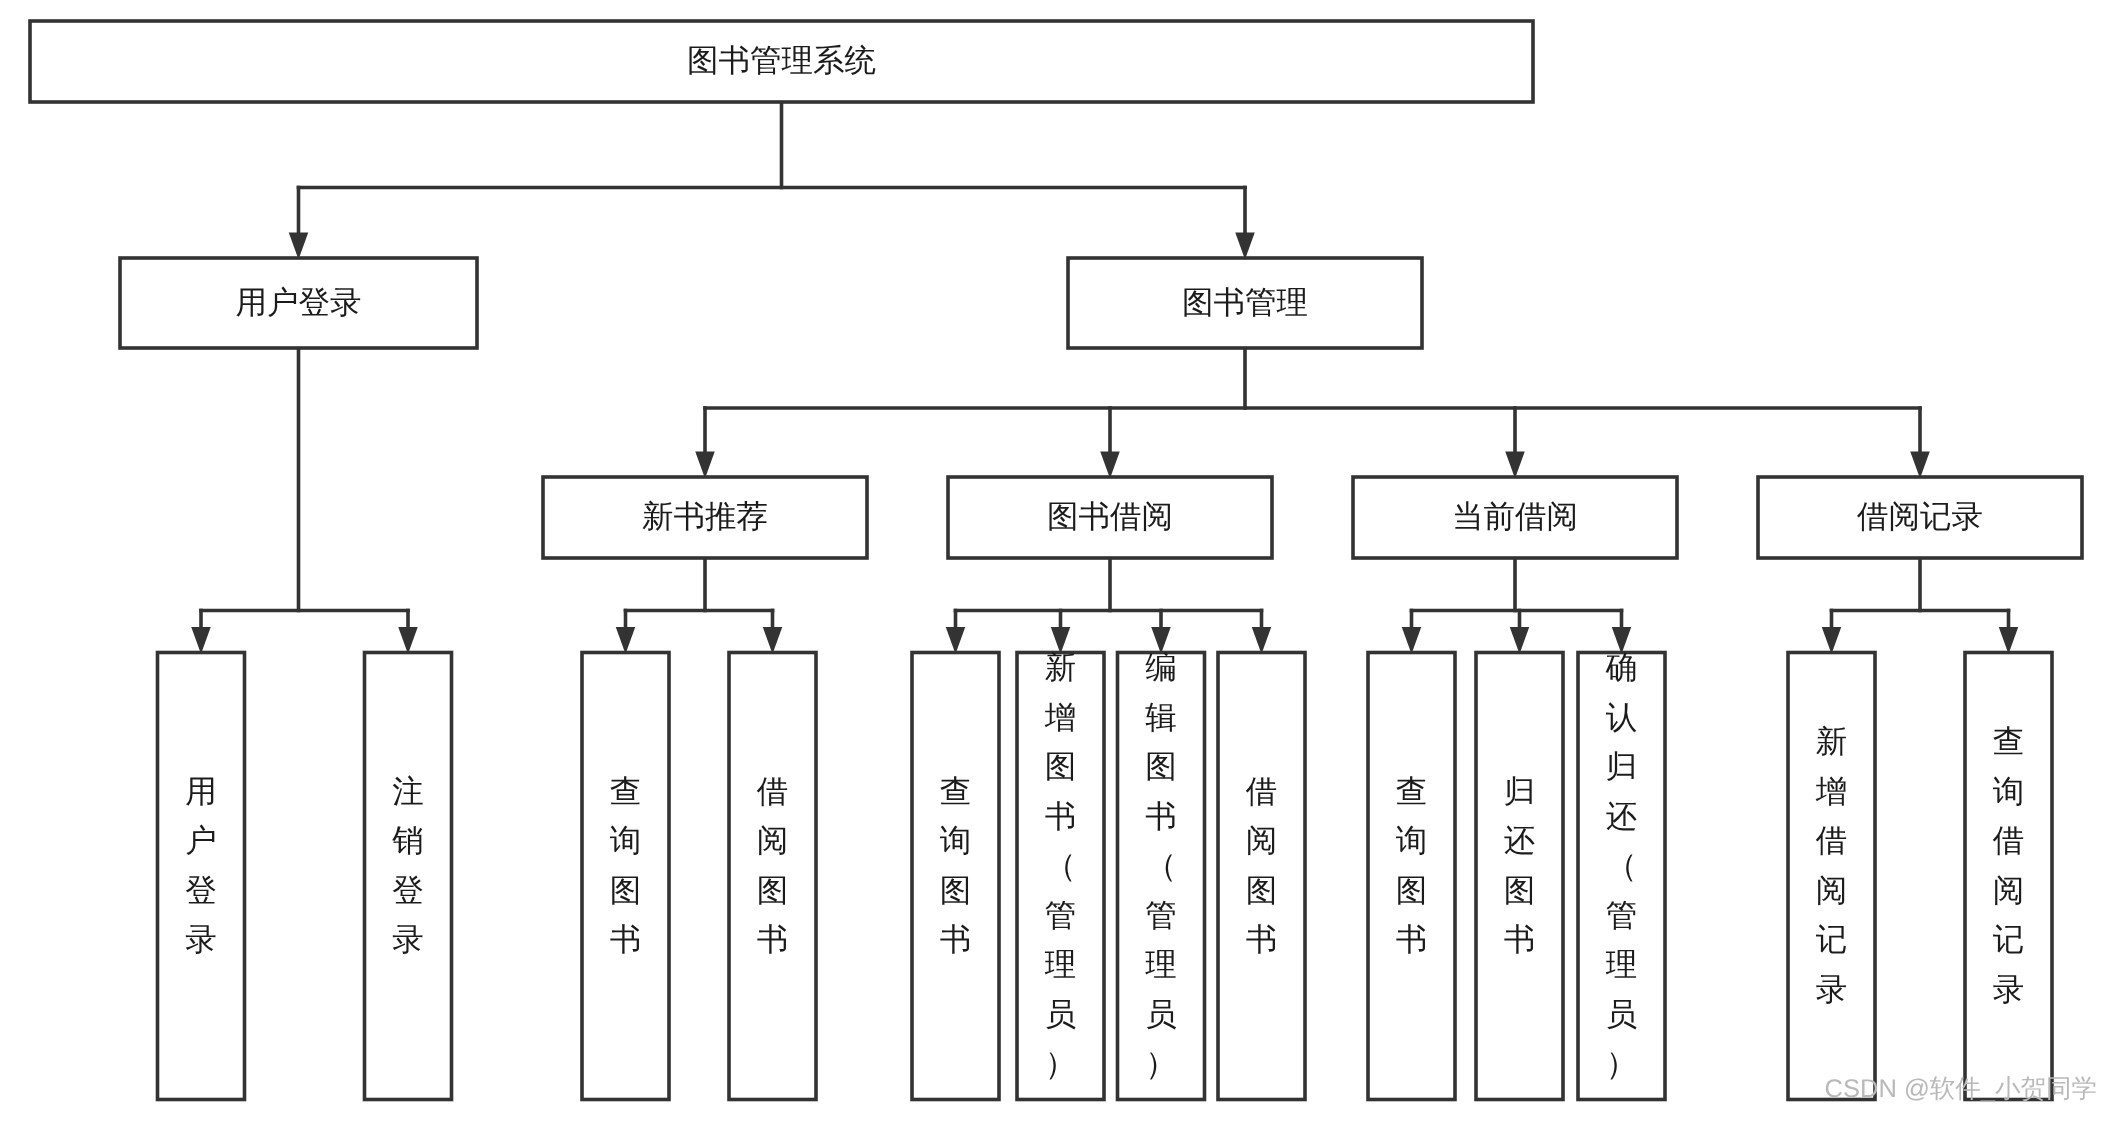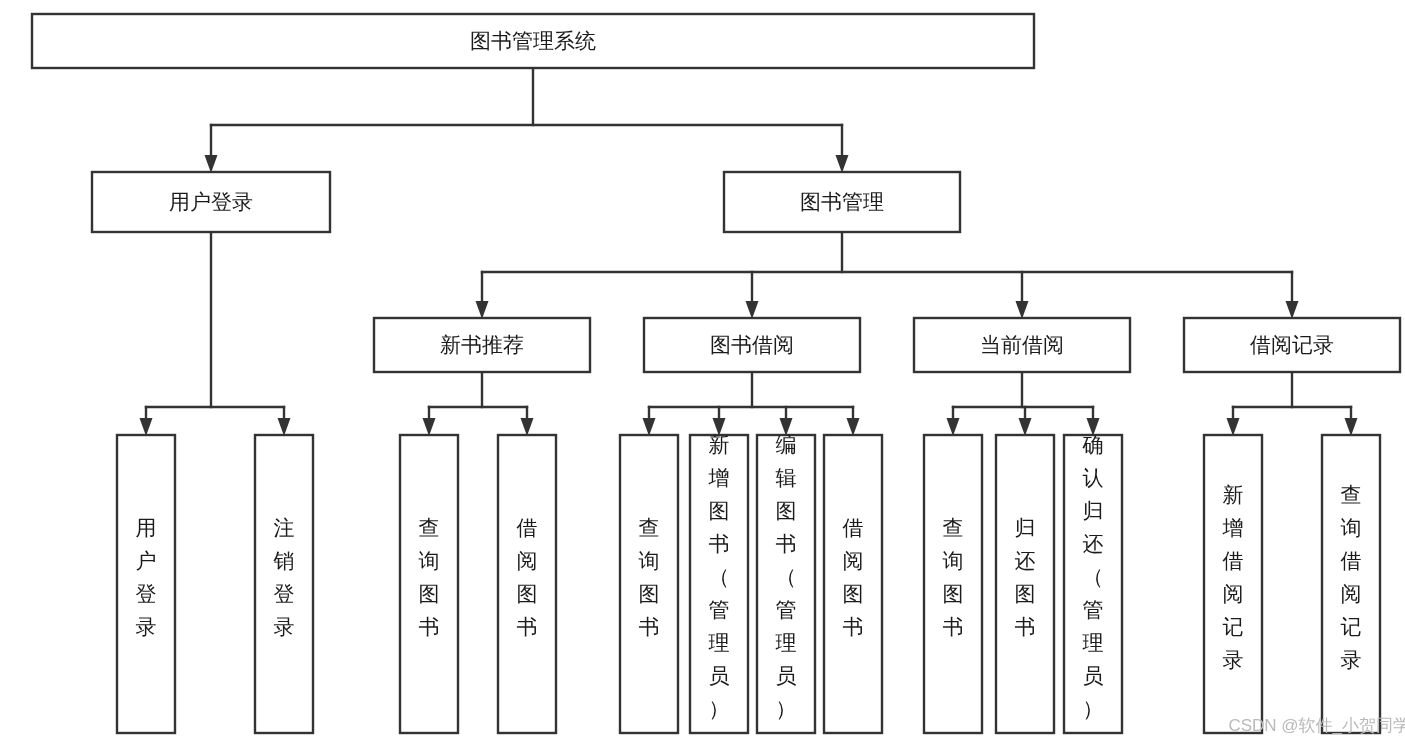--- a/index.html
+++ b/index.html
@@ -10,21 +10,21 @@
   }
   body {
     width: 1405px;
     height: 747px;
     font-family: "Liberation Sans", "DejaVu Sans", sans-serif;
     overflow: hidden;
     position: relative;
   }
   #diagram-root {
     position: absolute;
-    left: 12px;
+    left: 0;
     top: 0;
     width: 1272px;
     height: 747px;
   }
   svg.diagram {
     display: block;
     width: 1405px;
     height: 747px;
     background: #ffffff;
   }

